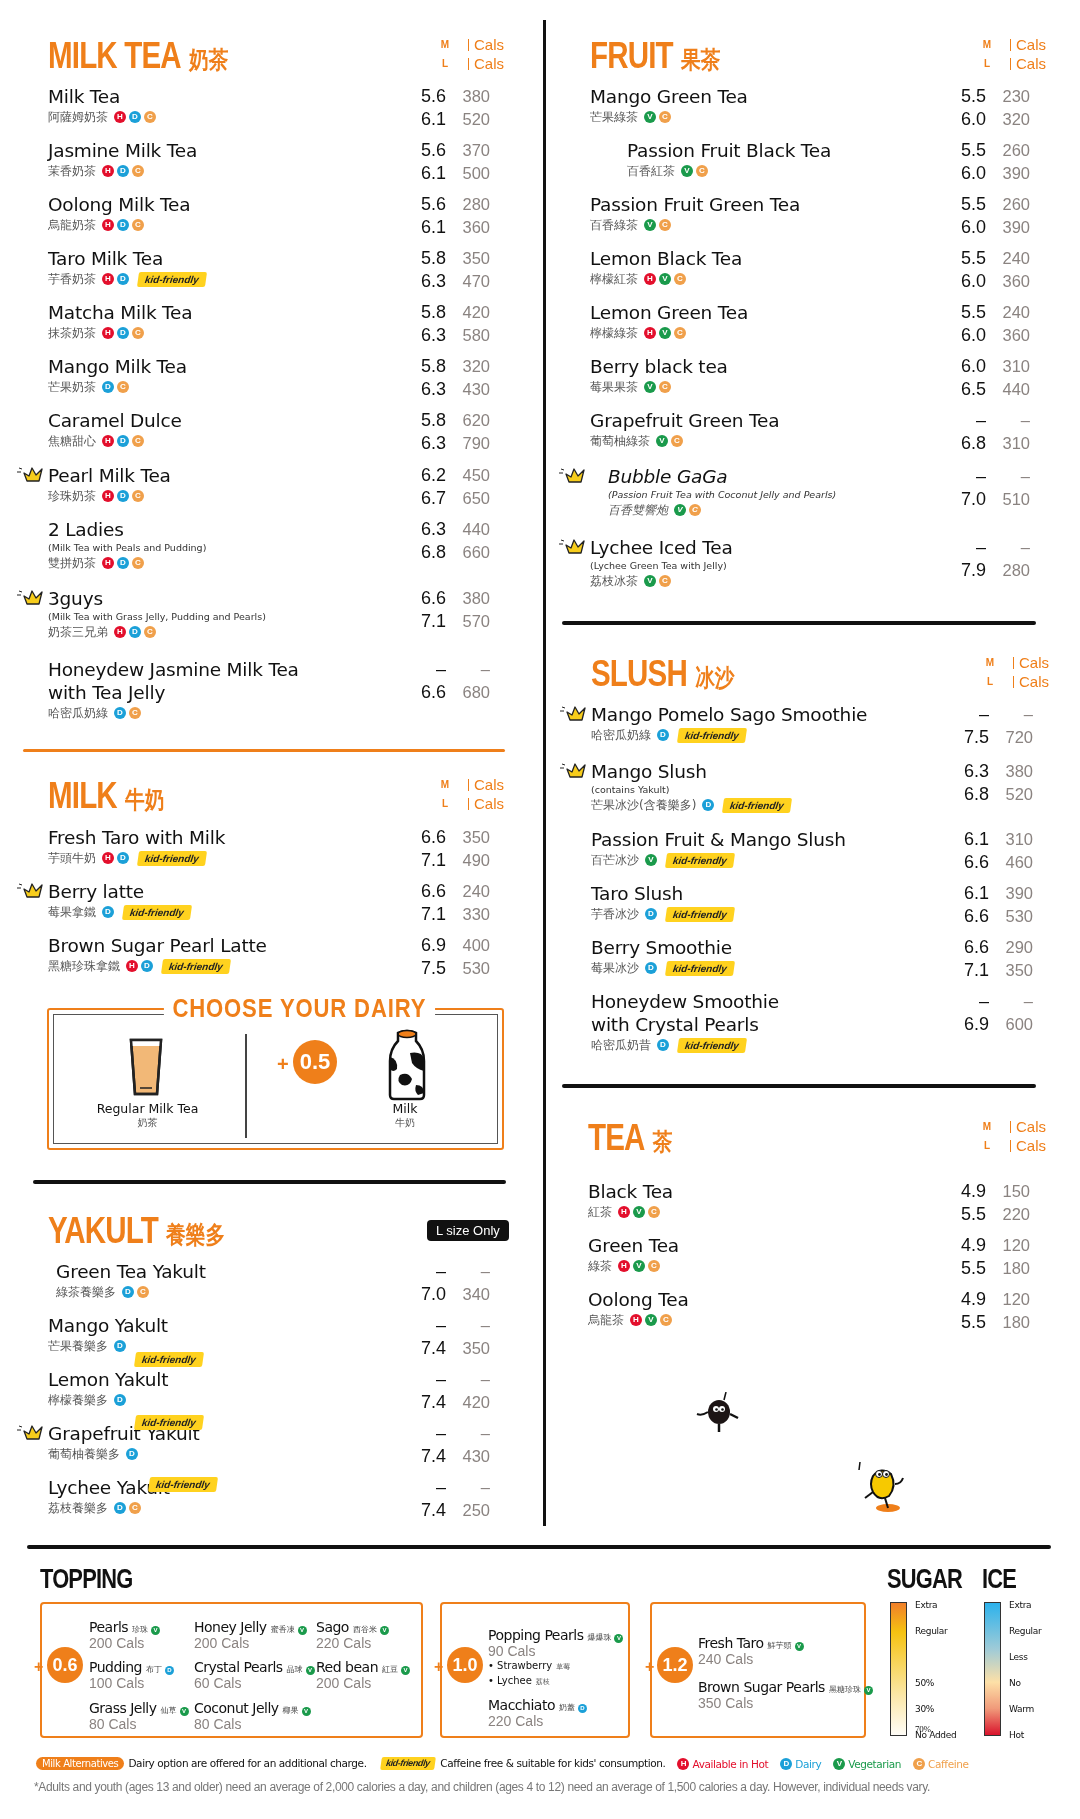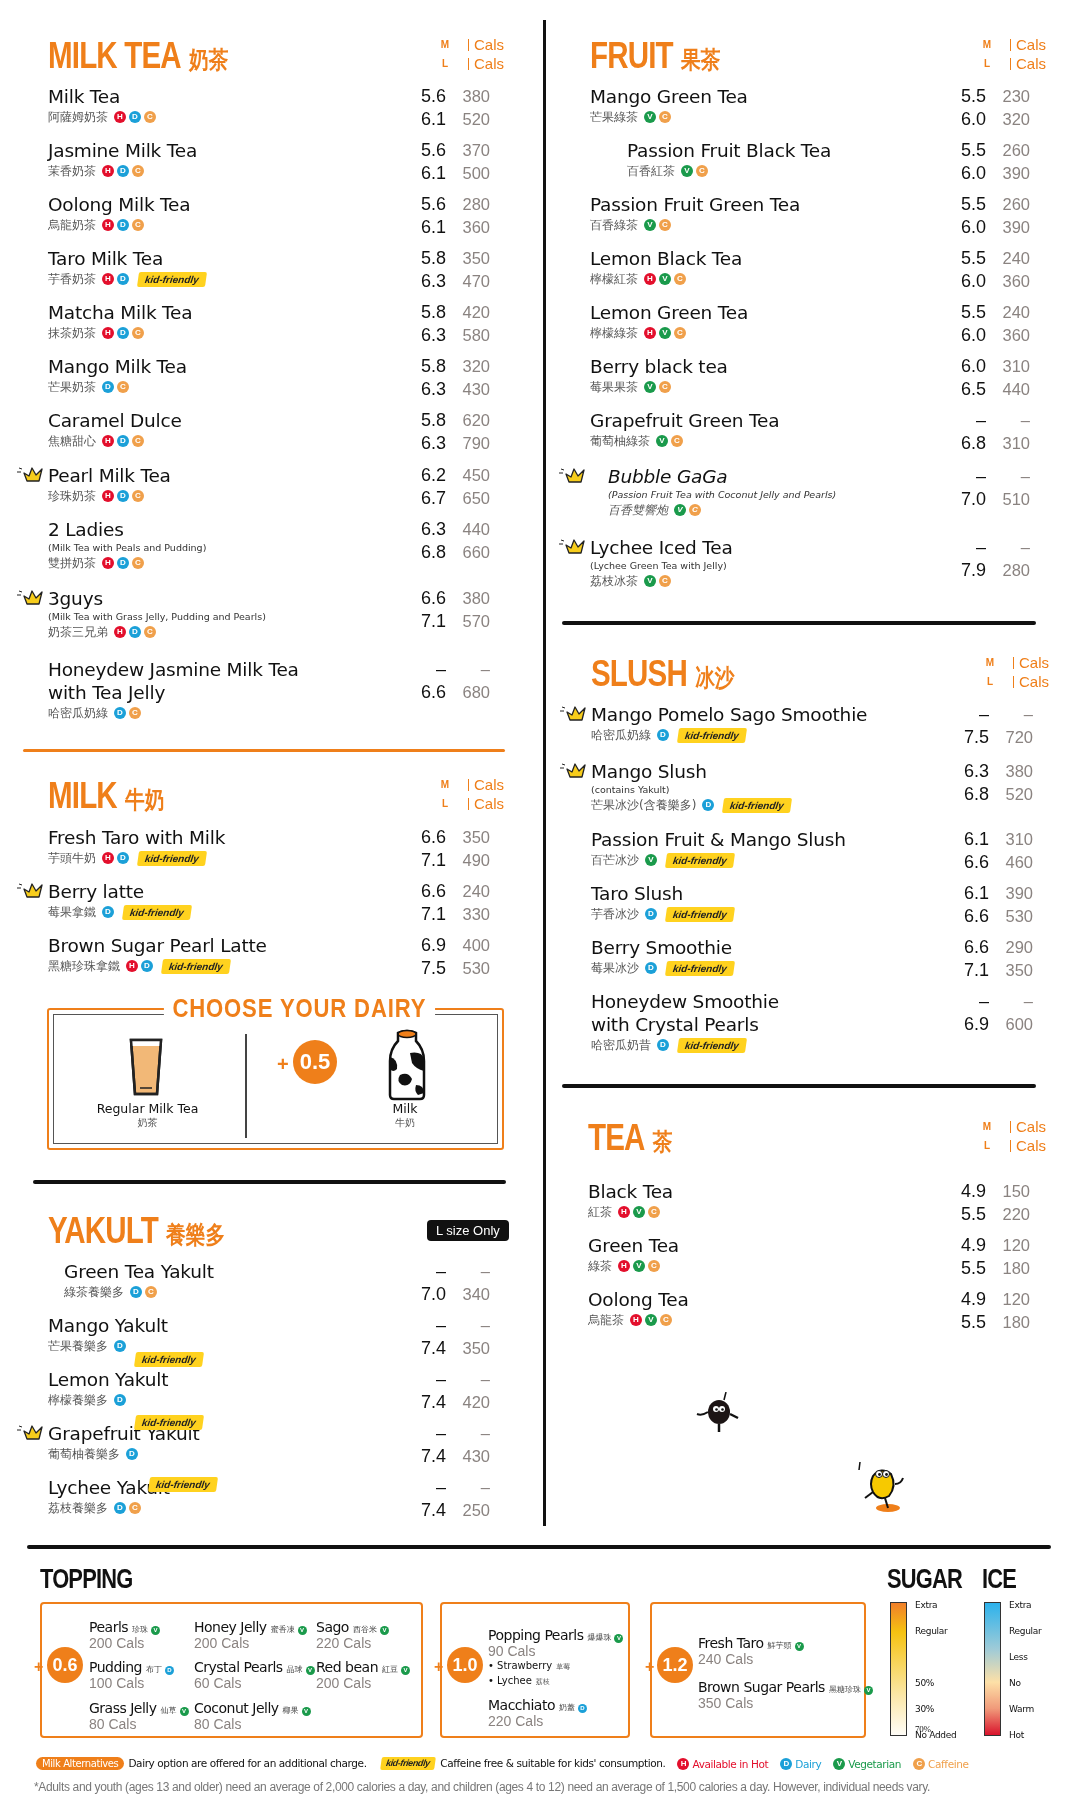--- a/index.html
+++ b/index.html
@@ -409,21 +409,21 @@
   <div style="font-size:10px; color:#555;">牛奶</div>
 </div>
 
 <div class="rule-black" style="left:33px; top:1180px; width:473px;"></div>
 
 <div class="sec-title" style="left:48px; top:1213px;">
   <span>YAKULT</span><span class="zh">養樂多</span>
 </div>
 <div class="pill" style="left:427px; top:1220px;">L size Only</div>
 <div id="list-yakult">
-    <div class="item" style="left: 64px; top: 1260px;">
+    <div class="item" style="left: 56px; top: 1260px;">
       <div class="name">Green Tea Yakult</div>
       <div class="zhrow">
         <span class="zh">綠茶養樂多</span>
         <span class="badge b-D">D</span>
         <span class="badge b-C">C</span>
       </div>
     </div>
     <div class="prices" style="left: 412px; top: 1260px;">
       <div class="pr">
         <span class="p">–</span>

